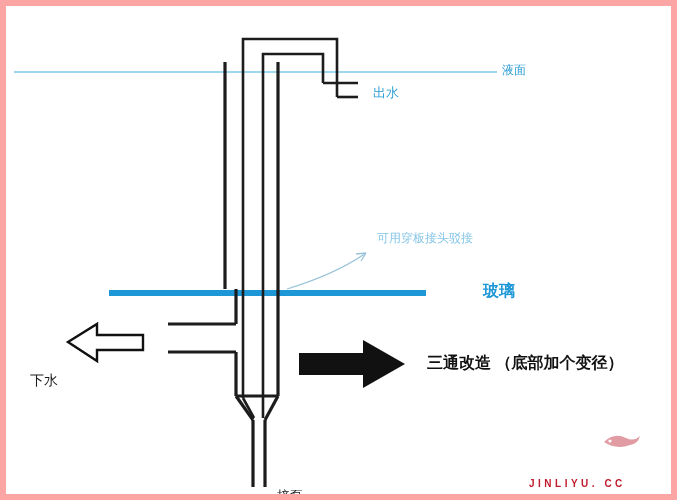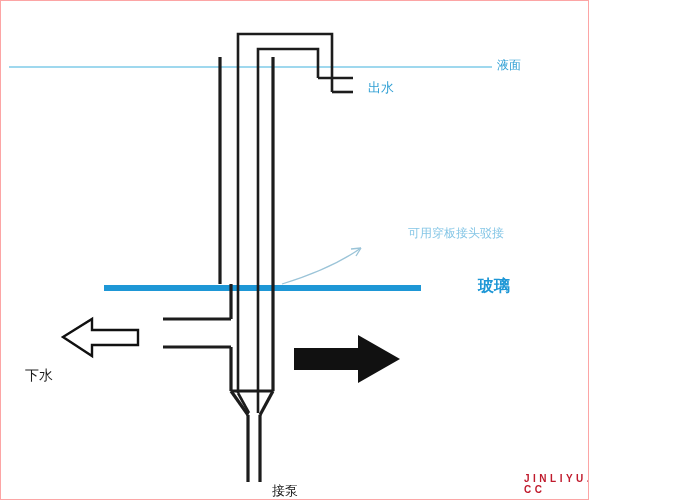--- a/index.html
+++ b/index.html
@@ -1,28 +1,28 @@
 <!DOCTYPE html>
 <html><head>
 <meta charset="utf-8">
 <style>
   html,body{margin:0;padding:0;background:#ffffff;}
   .canvas{
     position:relative;
-    width:589px;height:500px;
+    width:677px;height:500px;
     background:#ffffff;
-    border:1px solid #fca5a5;
+    border:6px solid #fca5a5;
     box-sizing:border-box;
     font-family:"Liberation Sans","DejaVu Sans",sans-serif;
     overflow:hidden;
   }
   .art{position:absolute;left:0;top:0;}
   .lbl{position:absolute;white-space:nowrap;color:#1b1b1b;line-height:1.1;}
   .lbl-blue{color:#2f9fd4;}
-  .lbl-note{color:#85c6e6;font-size:12px;margin-left:36px;}
+  .lbl-note{color:#85c6e6;font-size:12px;}
   .lbl-glass{color:#1e97d6;font-weight:bold;font-size:16px;margin-left:48px;}
   .lbl-small{font-size:12px;}
   .lbl-mid{font-size:13px;}
   .lbl-drain{font-size:14px;margin-top:40px;}
   .lbl-tee{font-size:16px;font-weight:bold;color:#111;}
   .view-btn{
     position:absolute;left:56px;top:118px;
     border:1px solid #3a3a3a;background:#fafafa;
     padding:2px 7px;font-size:11px;color:#111;
     box-shadow:1px 1px 0 #9a9a9a;
@@ -116,18 +116,19 @@
 
   <div class="lbl lbl-blue lbl-mid" style="left:367px;top:80px">出水</div>
 
 
   <div class="lbl lbl-note" style="left:371px;top:226px">可用穿板接头驳接</div>
 
   <div class="lbl lbl-glass" style="left:429px;top:276px">玻璃</div>
 
   <div class="lbl lbl-drain" style="left:24px;top:327px">下水</div>
 
+  <div class="lbl lbl-tee" style="left:421px;top:348px">三通改造 （底部加个变径）</div>
 
   <div class="lbl lbl-mid" style="left:271px;top:483px">接泵</div>
 
   <div class="wm-sub">JINLIYU. CC</div>
 
 </div>
 
 </body></html>

